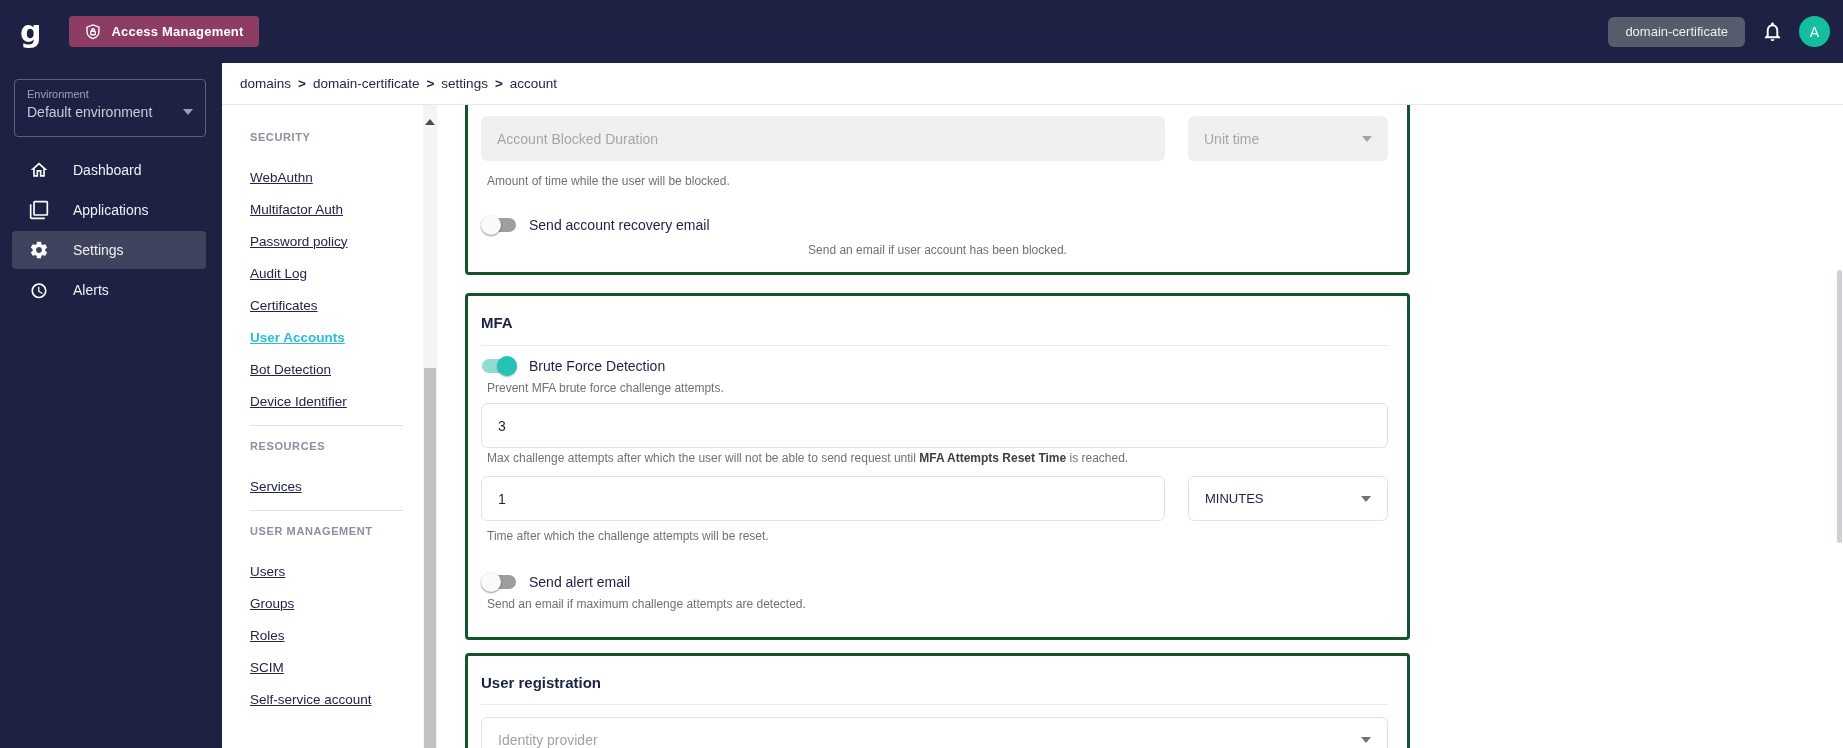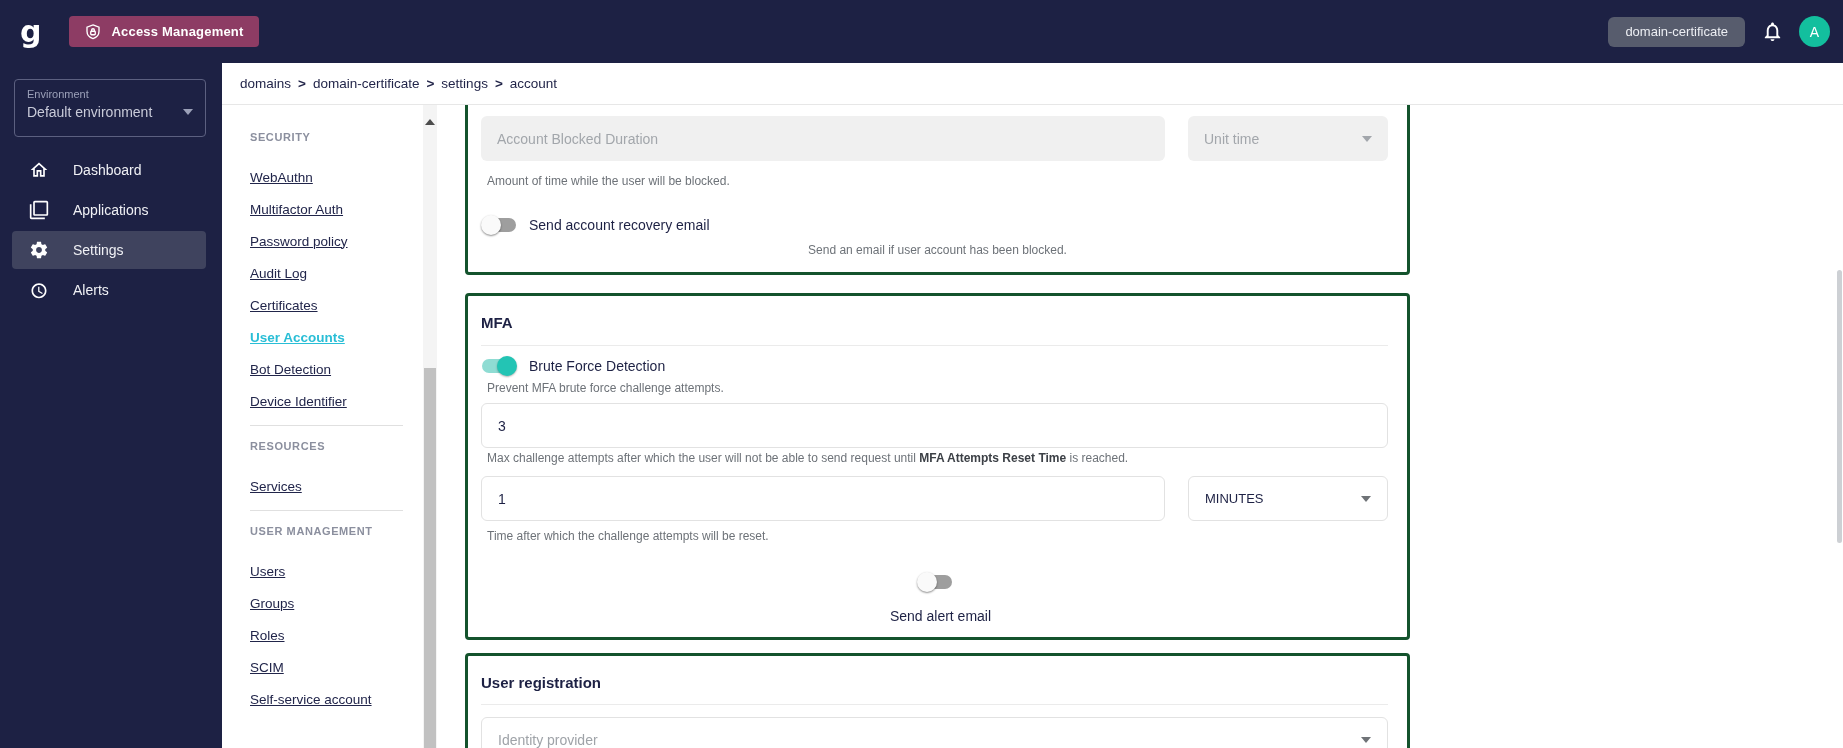--- a/index.html
+++ b/index.html
@@ -73,21 +73,21 @@
   .toggle .thumb{position:absolute;top:0;left:0;width:20px;height:20px;border-radius:50%;background:#fafafa;box-shadow:0 1px 2px rgba(0,0,0,.45);}
   .toggle.on .track{background:#8fdcd3;}
   .toggle.on .thumb{left:16px;background:#23c4b4;box-shadow:0 1px 2px rgba(0,0,0,.3);}
   .toggle-label{margin-left:12px;font-size:14px;color:#1d2144;}
 
   
   .c1-spacer{height:48px;}
   .mt13{margin-top:13px;} .mt26{margin-top:26px;} .mt6{margin-top:8px;text-align:center;}
   
   .mt10{margin-top:10px;} .mt5{margin-top:5px;} .mt7{margin-top:7px;} .mt3{margin-top:3px;}
-  .mt8{margin-top:8px;} .mt28{margin-top:28px;flex-direction:column;} .mt12{margin-top:12px;}
+  .mt8{margin-top:8px;} .mt28{margin-top:28px;} .mt12{margin-top:12px;}
 
   
   .page-scroll{position:absolute;right:1px;top:270px;width:5px;height:273px;background:#cdd0d4;border-radius:3px;}
 </style>
 </head>
 <body>
 
 <div id="app">
 
   <div class="topbar">
@@ -236,20 +236,21 @@
         </div>
       </div>
       <div class="hint mt8">Time after which the challenge attempts will be reset.</div>
       <div class="toggle-row mt28">
         <div class="toggle off">
             <div class="track"></div>
             <div class="thumb"></div>
           </div>
         <span class="toggle-label">Send alert email</span>
       </div>
+      <div class="hint mt5">Send an email if maximum challenge attempts are detected.</div>
     </div>
 
     <div class="card card3">
       <div class="card-title">User registration</div>
       <hr class="card-divider mt12">
       <div class="tfield enabled mt12" style="justify-content:space-between;color:#9fa3a8;">
         <span>Identity provider</span>
         <span class="sel-arrow"></span>
       </div>
     </div>

